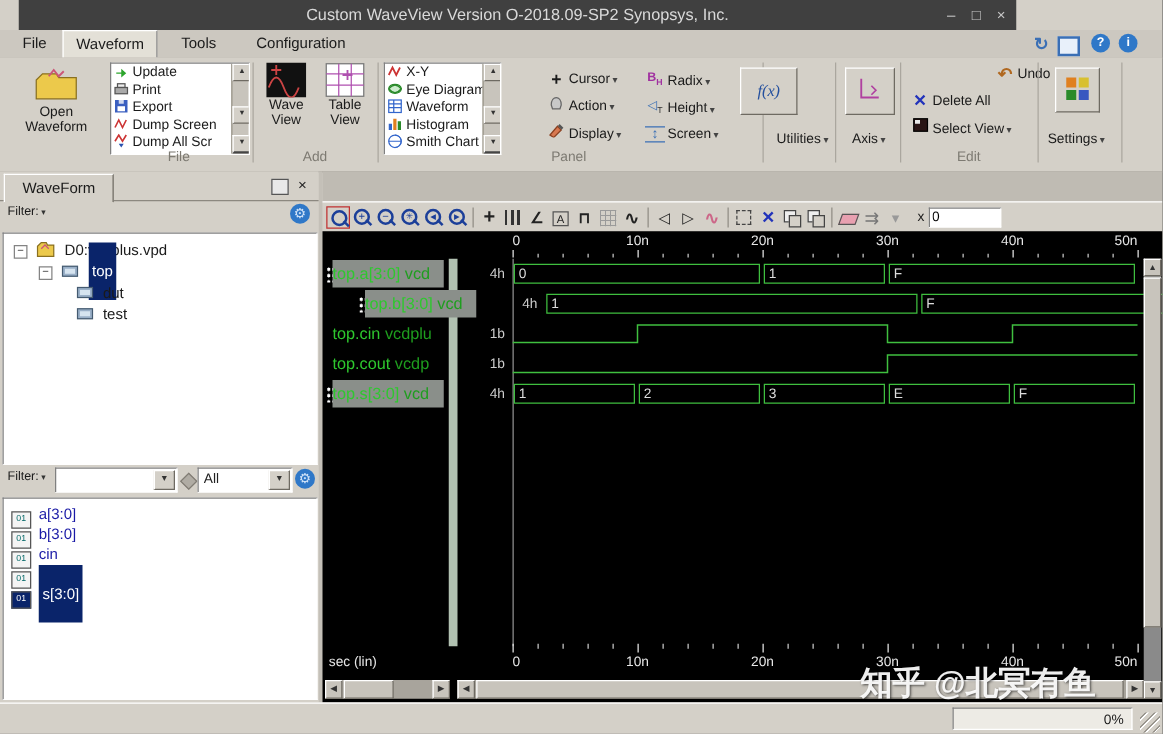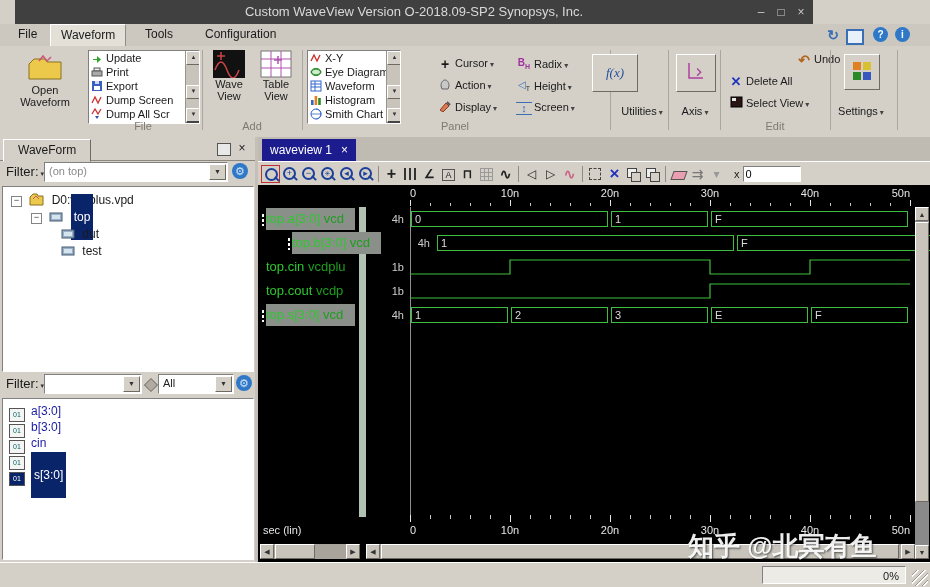--- a/index.html
+++ b/index.html
@@ -35,21 +35,21 @@
   .toolbox{position:absolute;background:#d4d0c8;border:1px solid;border-color:#fff #6e6a62 #6e6a62 #fff;text-align:center;}
   
   #left-panel{position:absolute;left:0;top:137px;width:255px;height:425px;background:#d4d0c8;}
   #lp-tabbar{position:absolute;left:0;top:1px;width:255px;height:22px;border-bottom:1px solid #8c8880;}
   #lp-tab{position:absolute;left:3px;top:1px;height:21px;line-height:21px;padding:0 14px;background:#d4d0c8;
           border:1px solid;border-color:#fff #6e6a62 #d4d0c8 #fff;font-size:12px;}
   .lp-tab-ico{position:absolute;top:5px;width:12px;height:11px;}
   #lp-float{border:1px solid #555;background:#e8e8e8;}
   #lp-close{font-size:12px;line-height:11px;text-align:center;color:#222;}
   .filter-row{position:absolute;left:0;width:255px;height:24px;}
-  .filter-label{position:absolute;left:6px;top:4px;font-size:13px;}
+  .filter-label{position:absolute;left:6px;top:4px;font-size:10px;}
   .filter-label::after{content:"▾";font-size:7px;margin-left:2px;color:#333;}
   .combo{position:absolute;top:2px;height:18px;background:#fff;border:1px solid;border-color:#808080 #fff #fff #808080;}
   .combo .val{position:absolute;left:4px;top:2px;font-size:11px;color:#8a8a8a;white-space:nowrap;overflow:hidden;}
   .combo .val.dark{color:#222;}
   .combo-btn{position:absolute;right:1px;top:1px;width:15px;height:14px;background:#d4d0c8;border:1px solid;
              border-color:#fff #6e6a62 #6e6a62 #fff;font-size:7px;text-align:center;line-height:14px;color:#333;}
   .gear{position:absolute;top:3px;width:16px;height:16px;border-radius:50%;background:#2f78c8;color:#cfe2f8;
         font-size:11px;line-height:16px;text-align:center;}
   .gear::before{content:"⚙";}
   .pin{position:absolute;top:8px;width:8px;height:8px;background:#b0aca4;border:1px solid #807c74;transform:rotate(45deg);}
@@ -320,24 +320,20 @@
 
   <div id="left-panel">
     <div id="lp-tabbar">
       <div id="lp-tab">WaveForm</div>
       <span class="lp-tab-ico abs" id="lp-float" style="right:24px;"></span>
       <span class="lp-tab-ico abs" id="lp-close" style="right:7px;">×</span>
     </div>
 
     <div class="filter-row" style="top:23px;">
       <span class="filter-label">Filter:</span>
-      <div class="combo" style="left:44px;width:182px;">
-        <span class="val">(on top)</span>
-        <span class="combo-btn">▼</span>
-      </div>
       <span class="gear" style="left:232px;"></span>
     </div>
 
     <div class="whitebox" style="left:2px;top:49px;width:250px;height:184px;">
       <div class="tree-row" style="left:8px;top:5px;">
         <span class="expander"></span>
         <svg width="15" height="13">
             <path d="M1 4 l3 -3 h4 l1 2 h5 v9 H1 z" fill="#ecc94b" stroke="#8a7020"></path>
             <polyline points="4,6 7,3 10,6" fill="none" stroke="#cc5577"></polyline>
           </svg>
@@ -386,25 +382,20 @@
       <div class="sig-row" style="left:6px;top:20px;"><span class="sig01"></span><span>b[3:0]</span></div>
       <div class="sig-row" style="left:6px;top:36px;"><span class="sig01"></span><span>cin</span></div>
       <div class="sig-row" style="left:6px;top:52px;"><span class="sig01"></span><span>cout</span></div>
       <div class="sig-row" style="left:6px;top:68px;"><span class="sig01" style="background:#0a246a;color:#fff;"></span><span class="sel-navy">s[3:0]</span></div>
     </div>
   </div>
 
   <div id="divider"></div>
 
   <div id="wv">
-    <div id="wv-tabbar">
-      <div id="wv-tab">
-        <span>waveview 1</span><span class="close">×</span>
-      </div>
-    </div>
 
     <div id="wv-toolbar">
       <span class="tico on mag"></span>
       <span class="tico mag plus"></span>
       <span class="tico mag minus"></span>
       <span class="tico mag fit"></span>
       <span class="tico mag prev"></span>
       <span class="tico mag next"></span>
       <span class="tsep"></span>
       <span class="tico i-plus"></span>

